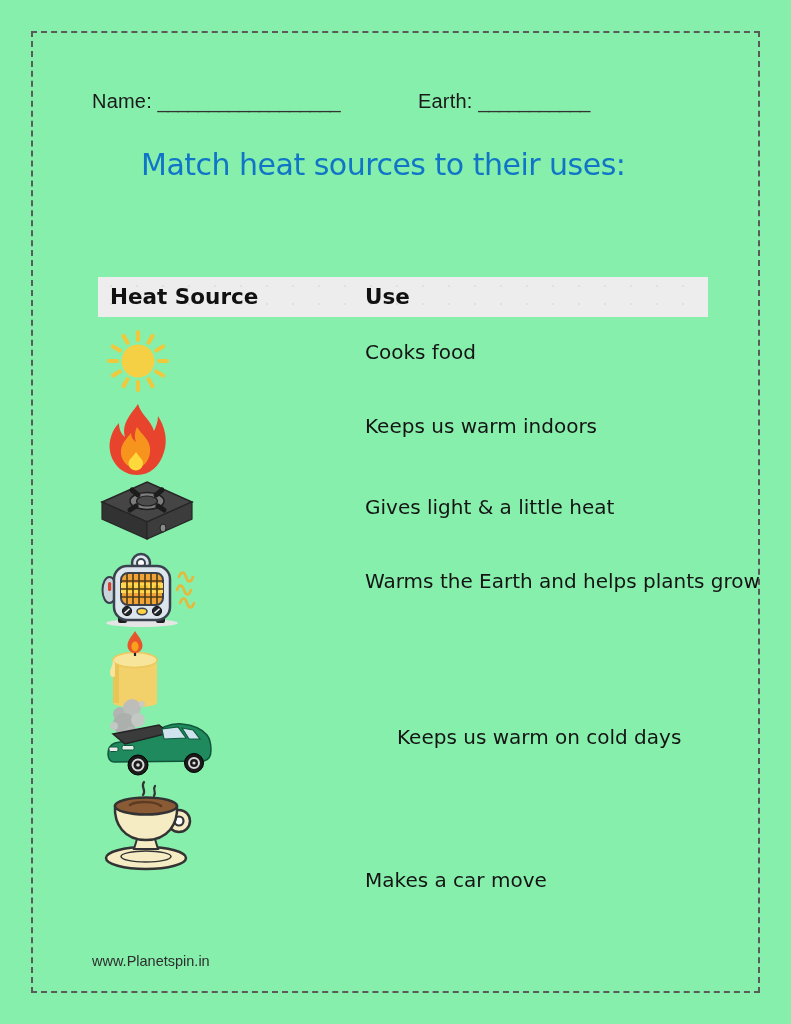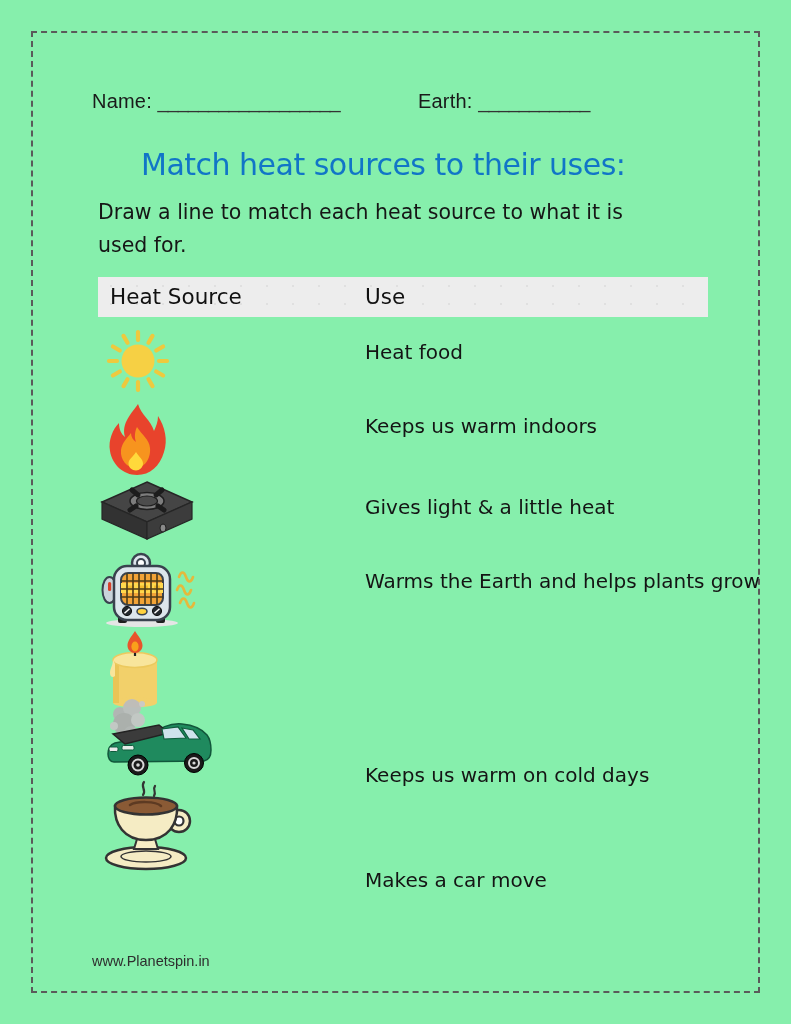--- a/index.html
+++ b/index.html
@@ -8,21 +8,21 @@
   .dashed-frame{position:absolute;left:31px;top:31px;width:725px;height:958px;
         border:2px dashed #5a5a5a;pointer-events:none;}
   .abs{position:absolute;}
   .fields{top:90px;left:92px;font-family:"Liberation Sans",sans-serif;font-size:20px;color:#1a1a1a;}
   .field-label{letter-spacing:.2px;}
   .blank{letter-spacing:-1px;color:#333;}
   .class-field{position:absolute;left:326px;top:0;white-space:nowrap;}
   .title{top:147px;left:97px;font-size:30px;font-weight:normal;letter-spacing:-0.5px;margin-left:44px;}
   .subtitle{top:196px;left:98px;font-size:20.5px;line-height:33px;color:#161616;}
   .header-bar{top:277px;left:98px;width:610px;height:40px;background:#ededed;
-        background-image:radial-gradient(#e0e0e0 1px, transparent 1px);background-size:26px 18px;}
+        background-image:radial-gradient(#e0e0e0 1px, transparent 1px);background-size:26px 18px;font-weight:bold;}
   .col-header{position:absolute;top:7px;font-size:21.5px;color:#111;}
   .col-header.src{left:12px;}
   .col-header.use{left:267px;}
   .use-text{left:365px;font-size:20px;color:#141414;white-space:nowrap;}
   .icon-box{display:block;}
   .footer{top:953px;left:92px;font-family:"Liberation Sans",sans-serif;font-size:14.5px;color:#2e2e2e;text-align:right;}
 </style>
 </head>
 <body>
 
@@ -32,24 +32,20 @@
   <div class="abs fields" style="width:600px;">
     <span class="field-label">Name:</span>
     <span class="blank">__________________</span>
     <span class="class-field">
       <span class="field-label">Earth:</span>
       <span class="blank">___________</span>
     </span>
   </div>
 
   <div class="abs title" style="color:#1175c7;">Match heat sources to their uses:</div>
-  <div class="abs subtitle">
-    <div>Draw a line to match each heat source to what it is</div>
-    <div>used for.</div>
-  </div>
 
   <div class="abs header-bar">
     <span class="col-header src">Heat Source</span>
     <span class="col-header use">Use</span>
   </div>
 
   <svg class="abs icon-box" style="left:103px;top:326px;" width="70" height="70" viewBox="0 0 70 70">
     <g stroke="#eec93e" stroke-width="4.2" stroke-linecap="round">
       <line x1="56" y1="35" x2="64" y2="35"></line>
         <line x1="53.2" y1="45.5" x2="60.1" y2="49.5"></line>
@@ -59,21 +55,21 @@
         <line x1="16.8" y1="45.5" x2="9.9" y2="49.5"></line>
       <line x1="14" y1="35" x2="6" y2="35"></line>
         <line x1="16.8" y1="24.5" x2="9.9" y2="20.5"></line>
       <line x1="24.5" y1="16.8" x2="20.5" y2="9.9"></line>
         <line x1="35" y1="14" x2="35" y2="6"></line>
       <line x1="45.5" y1="16.8" x2="49.5" y2="9.9"></line>
         <line x1="53.2" y1="24.5" x2="60.1" y2="20.5"></line>
     </g>
     <circle cx="35" cy="35" r="16.5" fill="#f6d044"></circle>
   </svg>
-  <div class="abs use-text" style="top:340px;">Heat food</div>
+  <div class="abs use-text" style="top:340px;">Cooks food</div>
 
   <svg class="abs icon-box" style="left:106px;top:402px;" width="64" height="76" viewBox="0 0 64 76">
     <path fill="#e8432c" d="M32 2 C35 13 45 18 48 29 C50 24 52 20 52 14 C59 25 62 38 58 50 C54 64 44 73 31 73 C17 73 6 62 4 49 C2 38 7 27 13 21 C13 27 15 32 19 35 C15 21 26 11 32 2 Z"></path>
     <path fill="#f7941e" d="M31 25 C36 33 43 37 44 46 C45 57 38 66 30 66 C21 66 14 58 15 48 C16 41 21 36 25 31 C25 35 27 38 30 40 C28 35 29 29 31 25 Z"></path>
     <path fill="#ffd93b" d="M30 50 C33 55 37 57 37 61.5 C37 65.5 33.5 68.5 30 68.5 C26 68.5 22.5 65.5 22.5 61.5 C22.5 57 27 55 30 50 Z"></path>
   </svg>
   <div class="abs use-text" style="top:414px;text-align:center;">Keeps us warm indoors</div>
 
   <svg class="abs icon-box" style="left:99px;top:479px;" width="96" height="66" viewBox="0 0 96 66">
     <polygon points="48,3 93,23 48,43 3,23" fill="#454545" stroke="#262626" stroke-width="1.5"></polygon>
@@ -163,21 +159,21 @@
     <polygon points="86,30 97,32 104,41 93,41" fill="#cfe3ec" stroke="#0f5c3c" stroke-width="1.2"></polygon>
     <rect x="13" y="49" width="9" height="4.5" rx="1.5" fill="#eaeaea" stroke="#0f5c3c" stroke-width="1"></rect>
     <rect x="26" y="47.5" width="12" height="4.5" rx="1.5" fill="#e2ece7" stroke="#0f5c3c" stroke-width="1"></rect>
     <circle cx="42" cy="67" r="10" fill="#1a1a1a" stroke="#000" stroke-width="1"></circle>
     <circle cx="42" cy="67" r="5.5" fill="none" stroke="#d8d8d8" stroke-width="2"></circle>
     <circle cx="42" cy="67" r="1.8" fill="#d8d8d8"></circle>
     <circle cx="98" cy="65" r="9.5" fill="#1a1a1a" stroke="#000" stroke-width="1"></circle>
     <circle cx="98" cy="65" r="5" fill="none" stroke="#d8d8d8" stroke-width="2"></circle>
     <circle cx="98" cy="65" r="1.6" fill="#d8d8d8"></circle>
   </svg>
-  <div class="abs use-text" style="top:763px;">Keeps us warm on cold days</div>
+  <div class="abs use-text" style="top:725px;margin-left:32px;">Keeps us warm on cold days</div>
 
   <svg class="abs icon-box" style="left:94px;top:779px;" width="108" height="96" viewBox="0 0 108 96">
     <g stroke="#333" stroke-width="2.2" fill="none" stroke-linecap="round">
       <path d="M50 3 c-4 5 3 8 -1 13"></path>
       <path d="M61 7 c-3 4 2 6 -1 10"></path>
     </g>
     <ellipse cx="52" cy="79" rx="40" ry="11" fill="#f5ecc4" stroke="#333" stroke-width="2.5"></ellipse>
     <ellipse cx="52" cy="77.5" rx="25" ry="5.5" fill="none" stroke="#333" stroke-width="1.5"></ellipse>
     <path d="M43 60 L61 60 L64 70 L40 70 Z" fill="#f5ecc4" stroke="#333" stroke-width="2"></path>
     <circle cx="85" cy="42" r="11" fill="#f5ecc4" stroke="#333" stroke-width="2.5"></circle>

